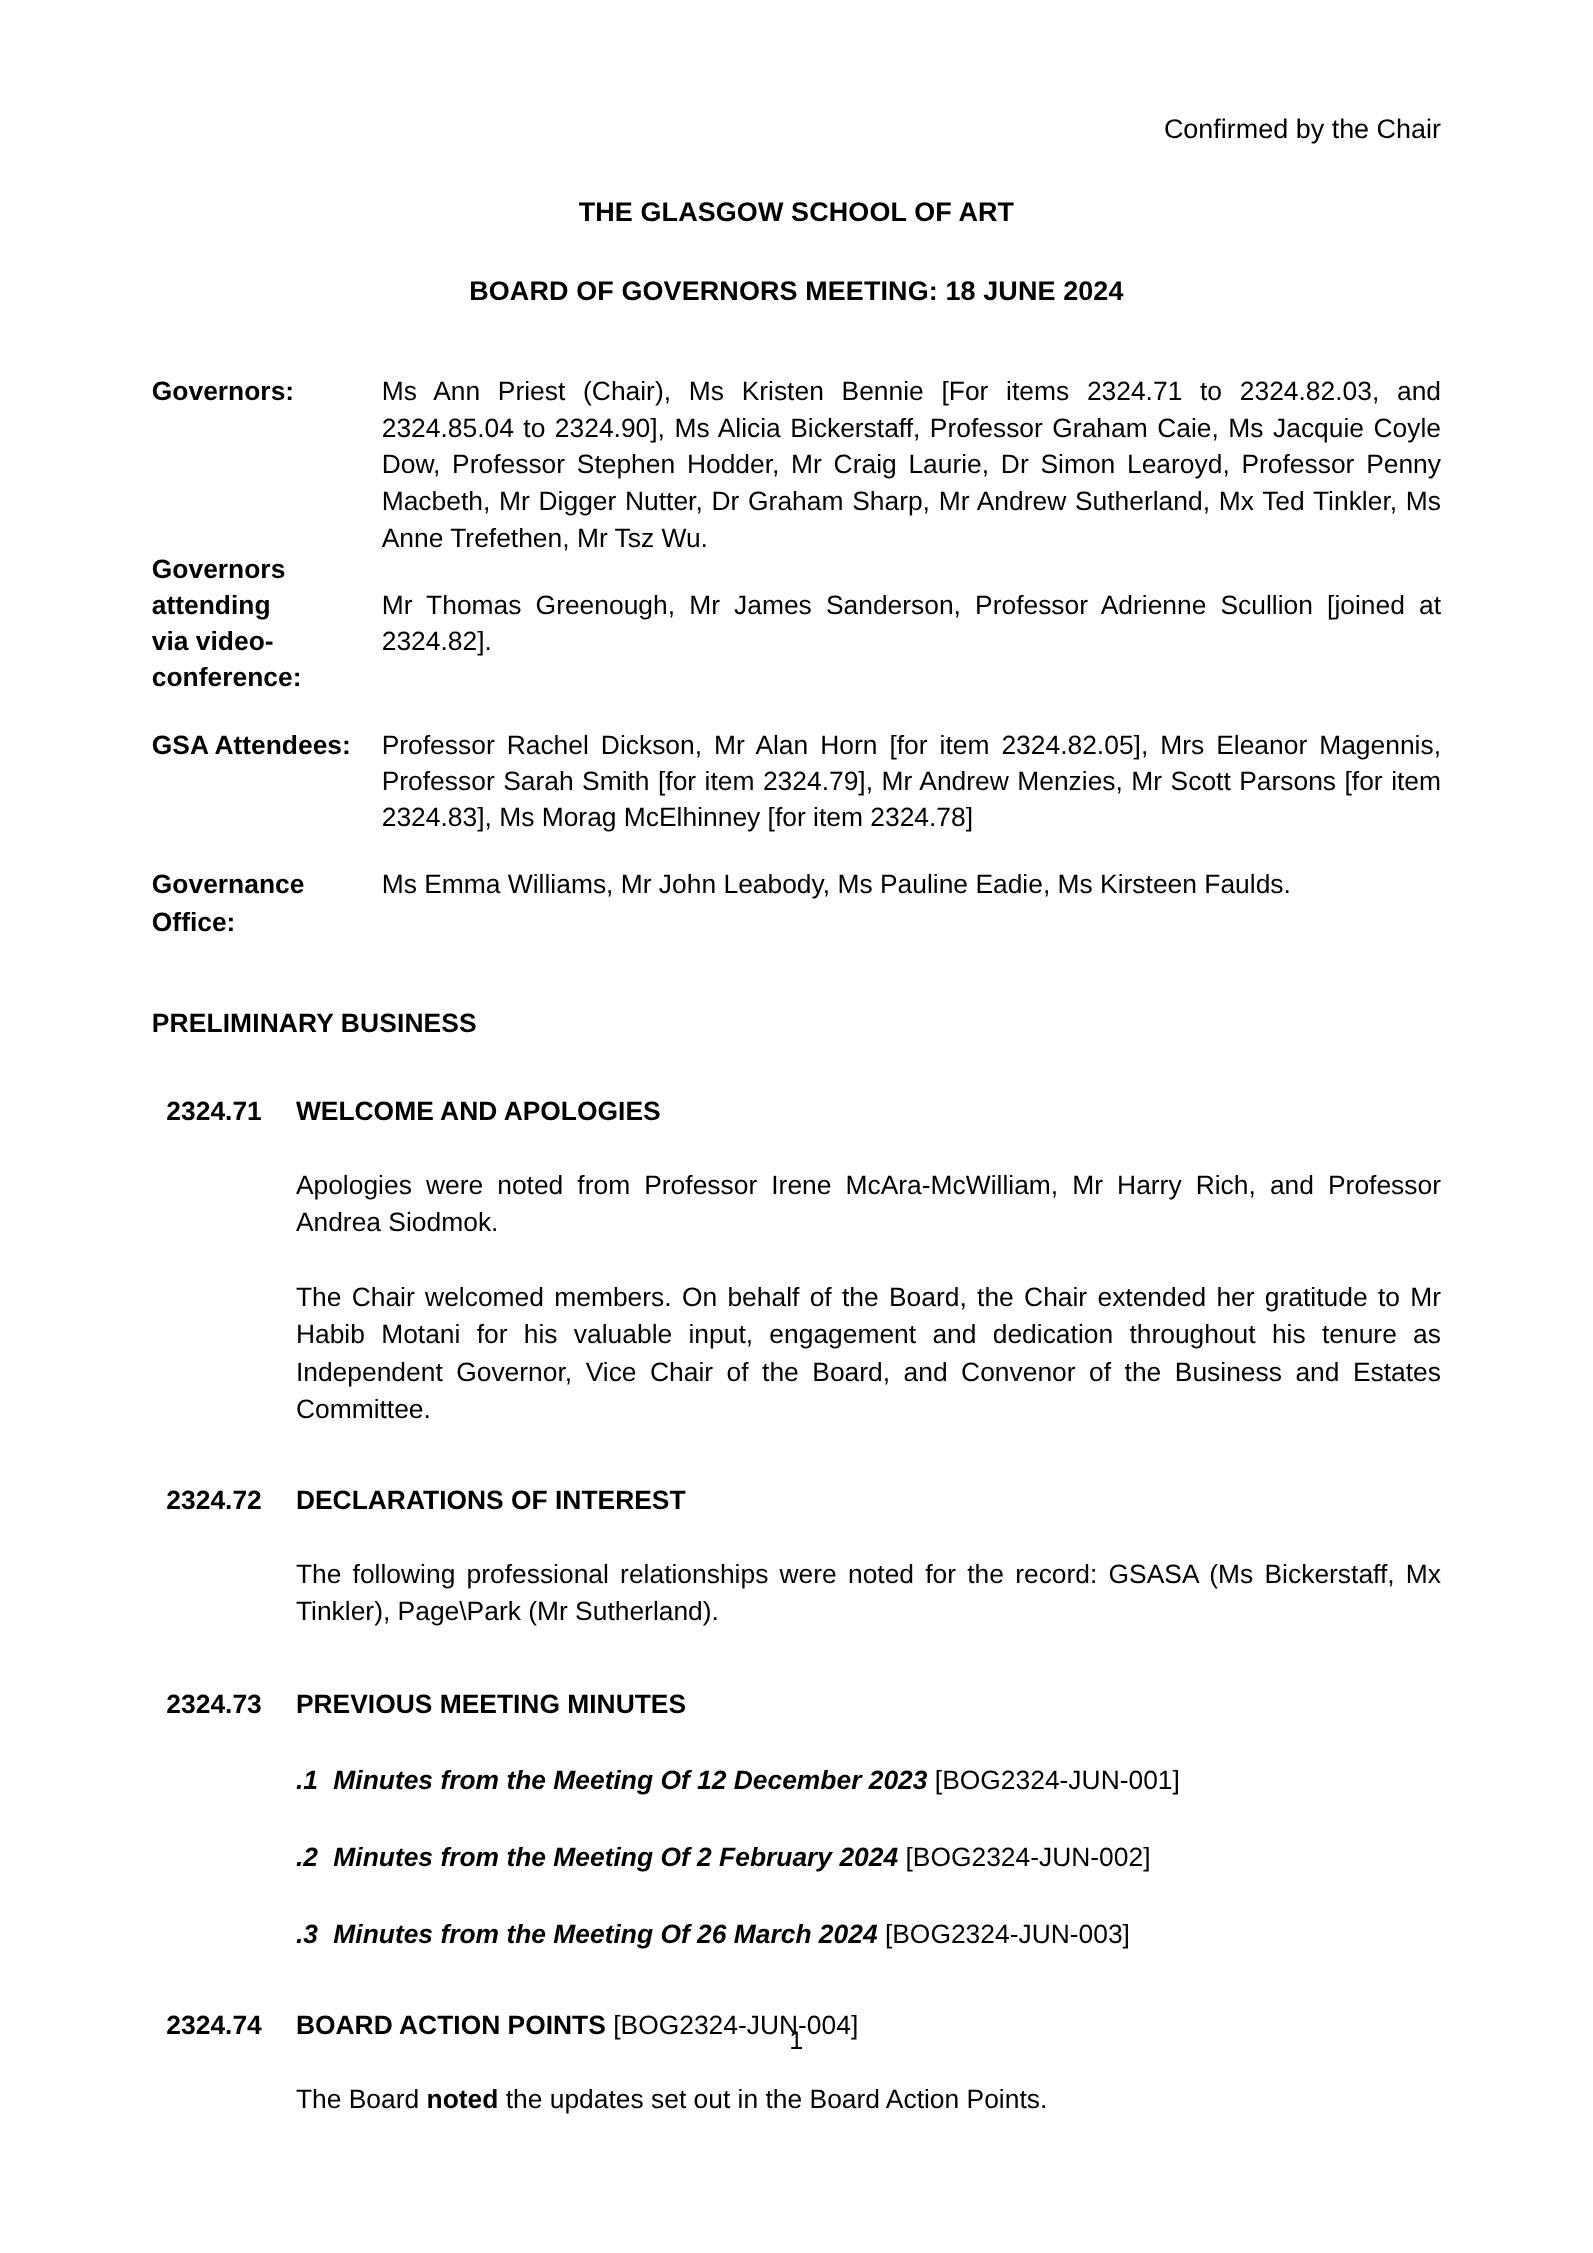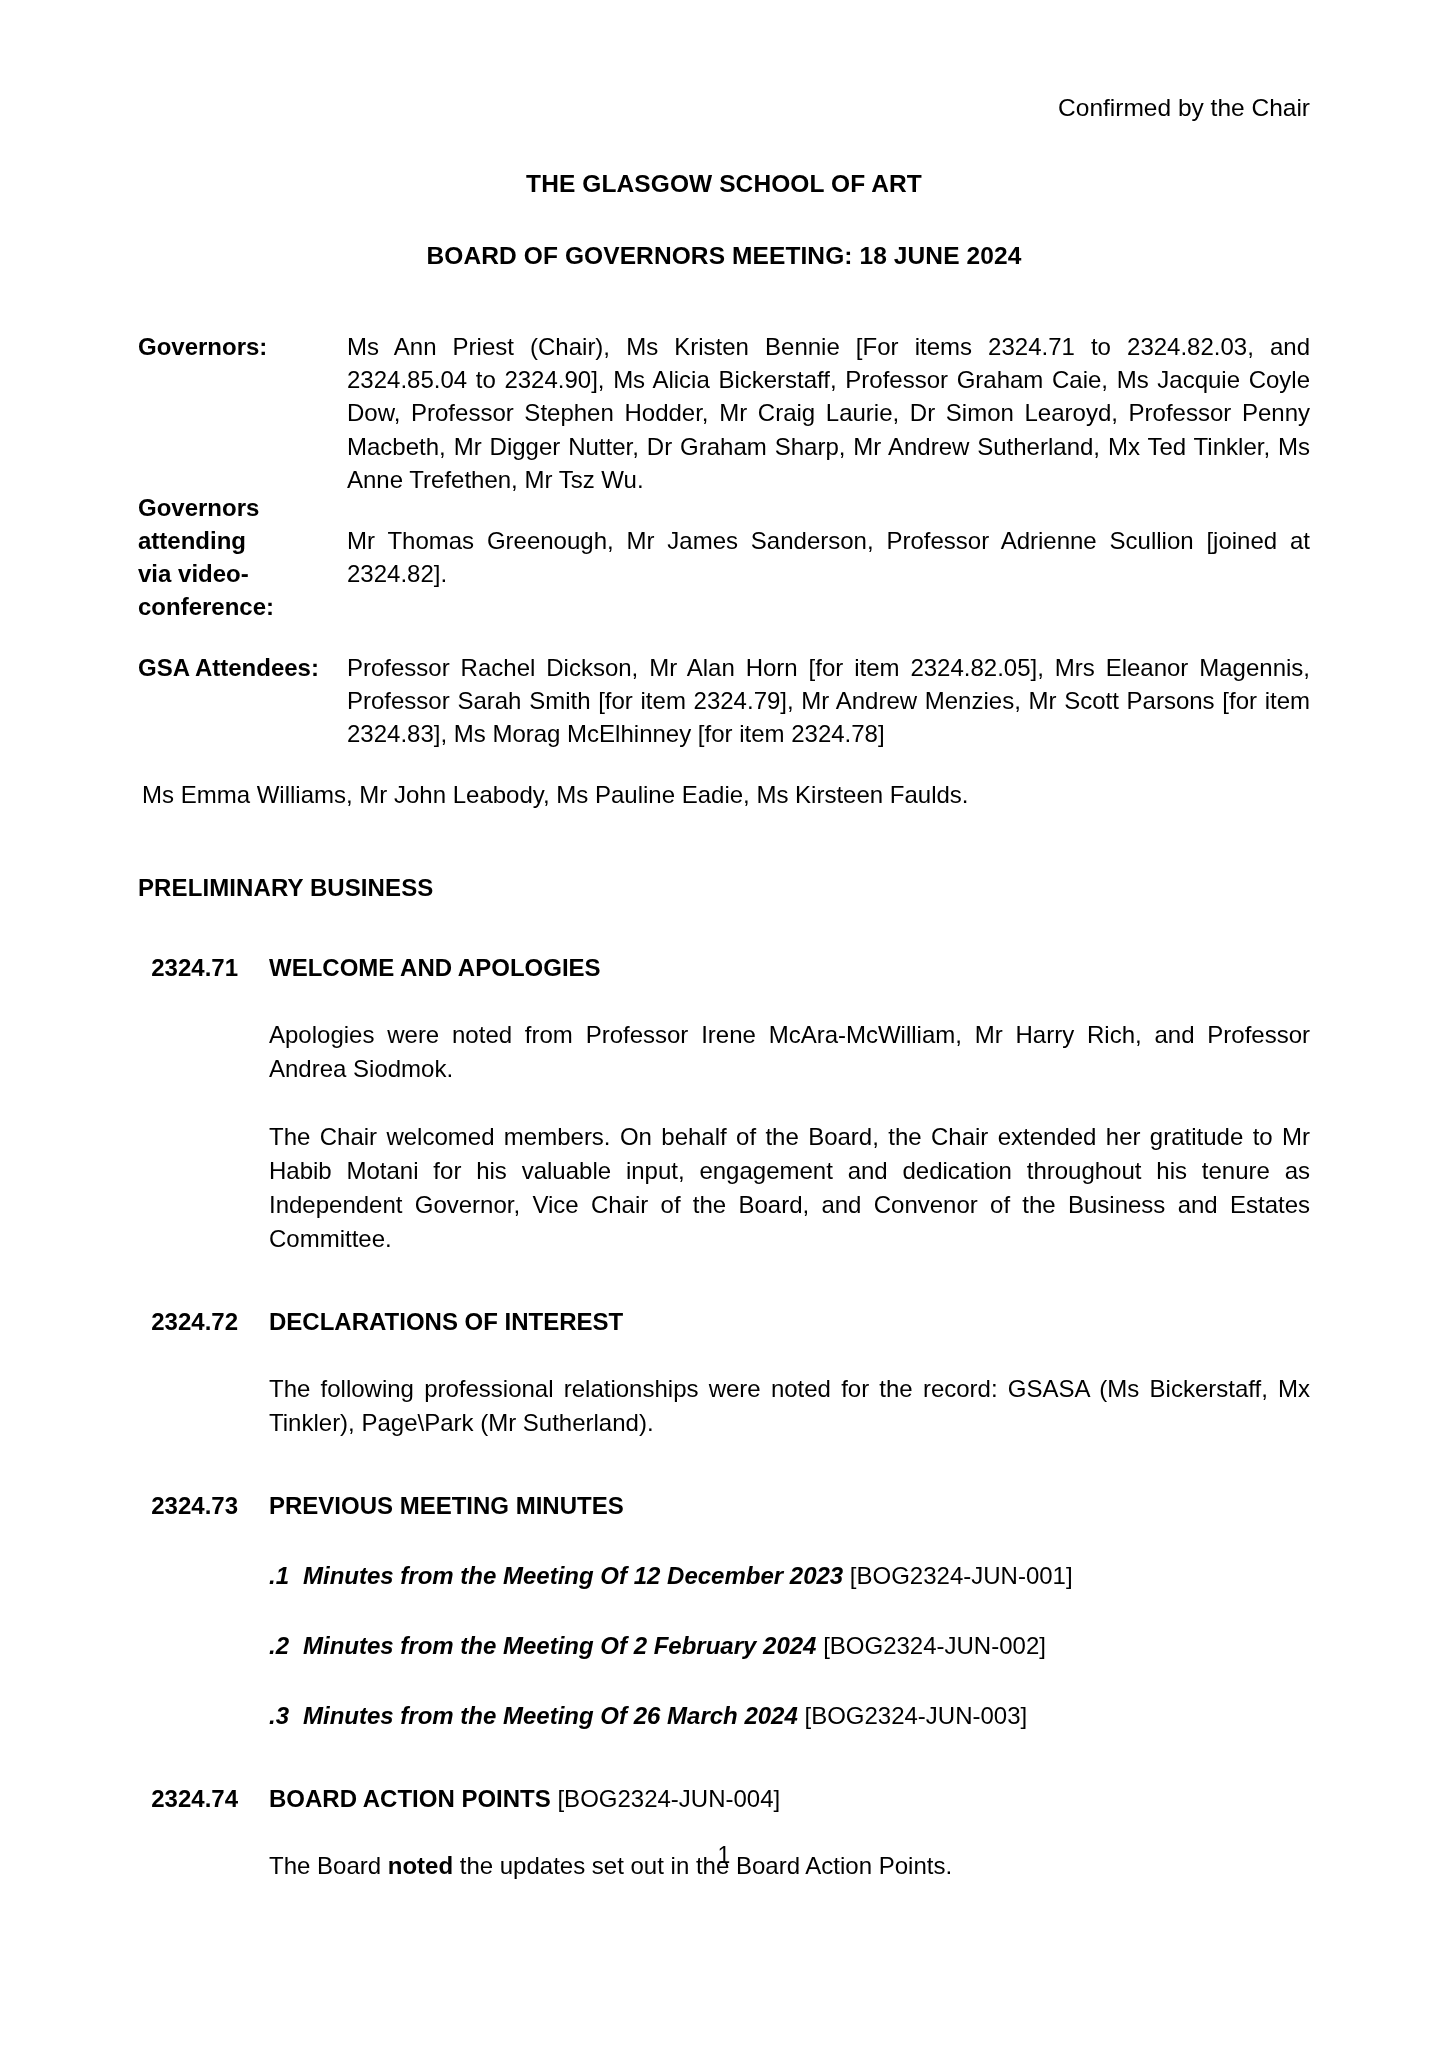--- a/index.html
+++ b/index.html
@@ -17,21 +17,21 @@
     height: 2048px;
     margin: 0 auto;
     background: #ffffff;
     box-sizing: border-box;
     padding: 0;
     overflow: hidden;
   }
   .content {
     position: absolute;
     left: 138px;
-    top: 4px;
+    top: 14px;
     width: 1172px;
   }
 
   
   .header-right {
     text-align: right;
     font-size: 24.5px;
     line-height: 1.15;
     padding-top: 90px;
   }
@@ -208,20 +208,21 @@
         </div>
         <div class="att-value">Mr Thomas Greenough, Mr James Sanderson, Professor Adrienne Scullion [joined at 2324.82].</div>
       </div>
 
       <div class="att-row">
         <div class="att-label">GSA Attendees:</div>
         <div class="att-value">Professor Rachel Dickson, Mr Alan Horn [for item 2324.82.05], Mrs Eleanor Magennis, Professor Sarah Smith [for item 2324.79], Mr Andrew Menzies, Mr Scott Parsons [for item 2324.83], Ms Morag McElhinney [for item 2324.78]</div>
       </div>
 
       <div class="att-row">
+        <div class="att-label">Governance Office:</div>
         <div class="att-value nojustify">Ms Emma Williams, Mr John Leabody, Ms Pauline Eadie, Ms Kirsteen Faulds.</div>
       </div>
 
     </div>
 
     <div class="section-heading">PRELIMINARY BUSINESS</div>
 
     <div class="item">
       <div class="item-num">2324.71</div>
       <div class="item-title">WELCOME AND APOLOGIES</div>

